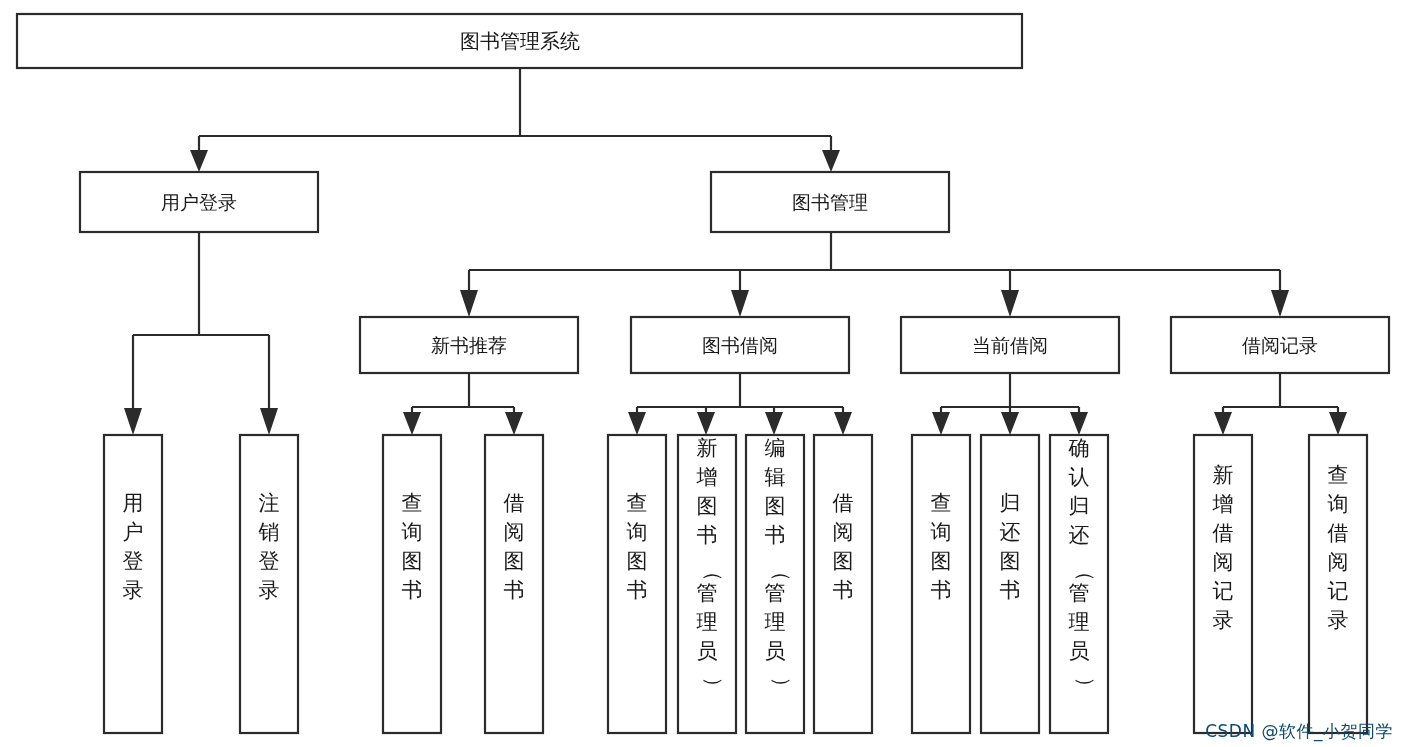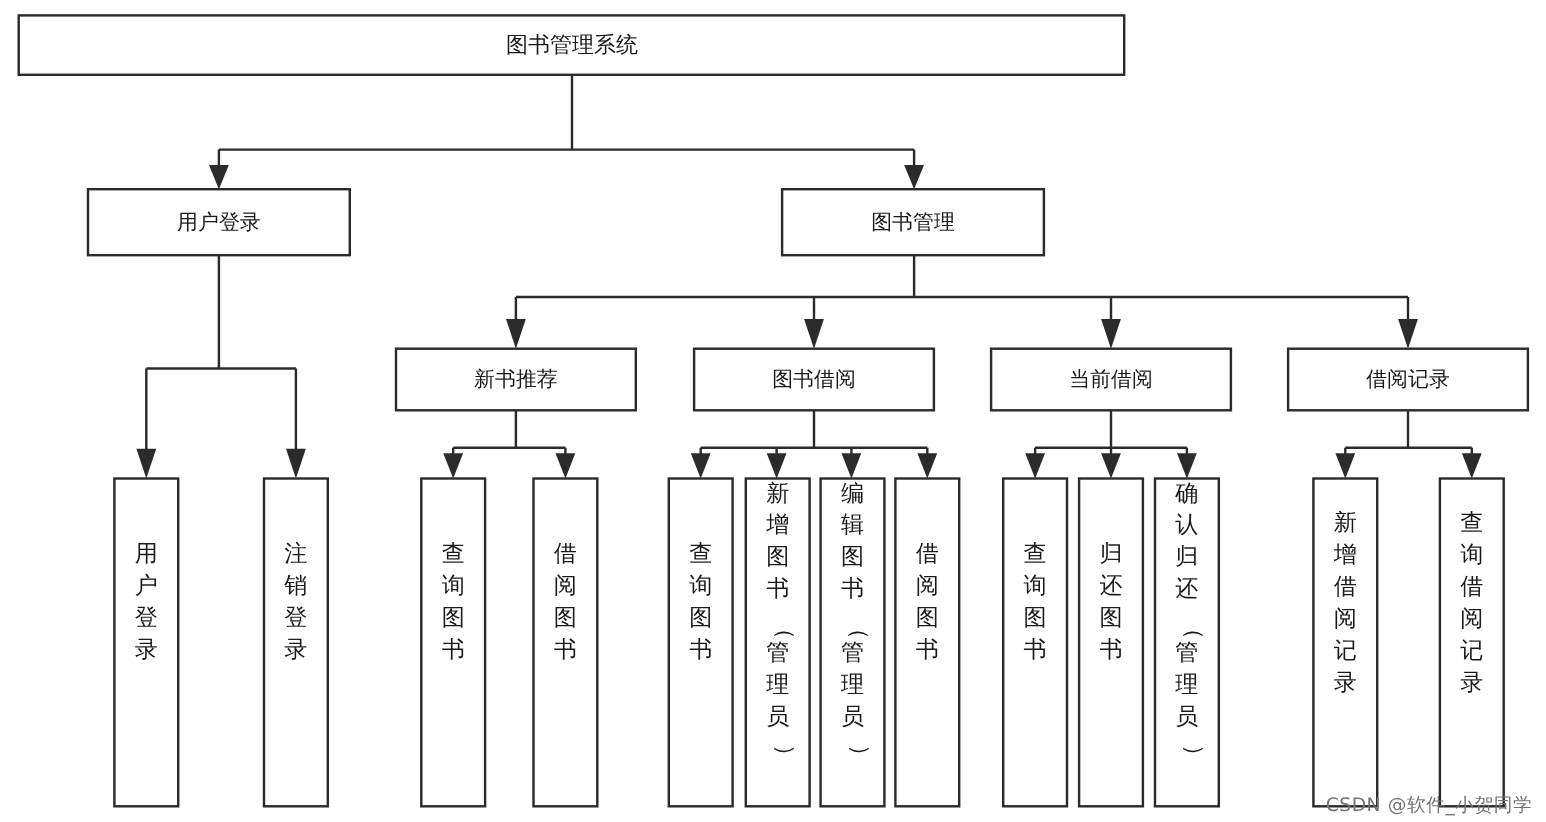--- a/index.html
+++ b/index.html
@@ -55,21 +55,21 @@
     font-size: 21px;
     fill: #1a1a1a;
     text-anchor: middle;
   }
   .watermark {
     position: absolute;
     right: 12px;
     bottom: 4px;
     font-family: "DejaVu Sans", "Liberation Sans", sans-serif;
     font-size: 17px;
-    color: #737373;
+    color: #0c4a6e;
     letter-spacing: 0.5px;
     white-space: nowrap;
     pointer-events: none;
   }
 </style>
 </head>
 <body>
 
 <div id="diagram-root">
 

